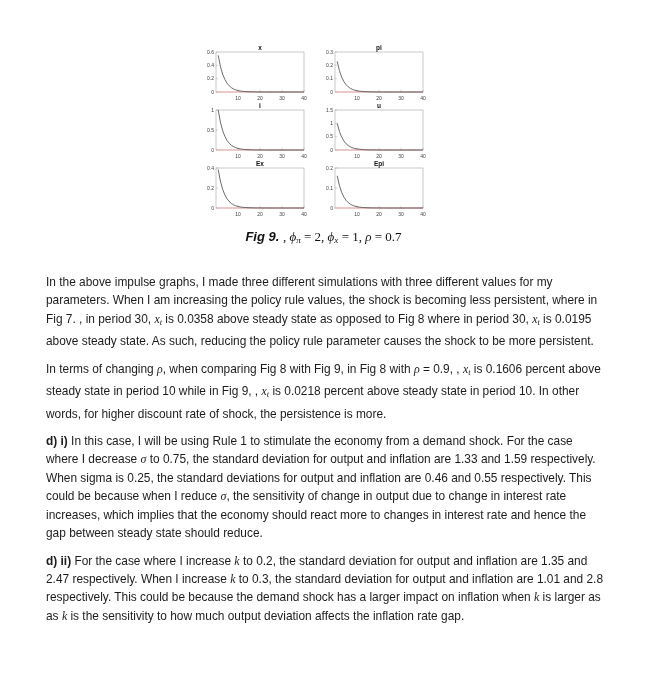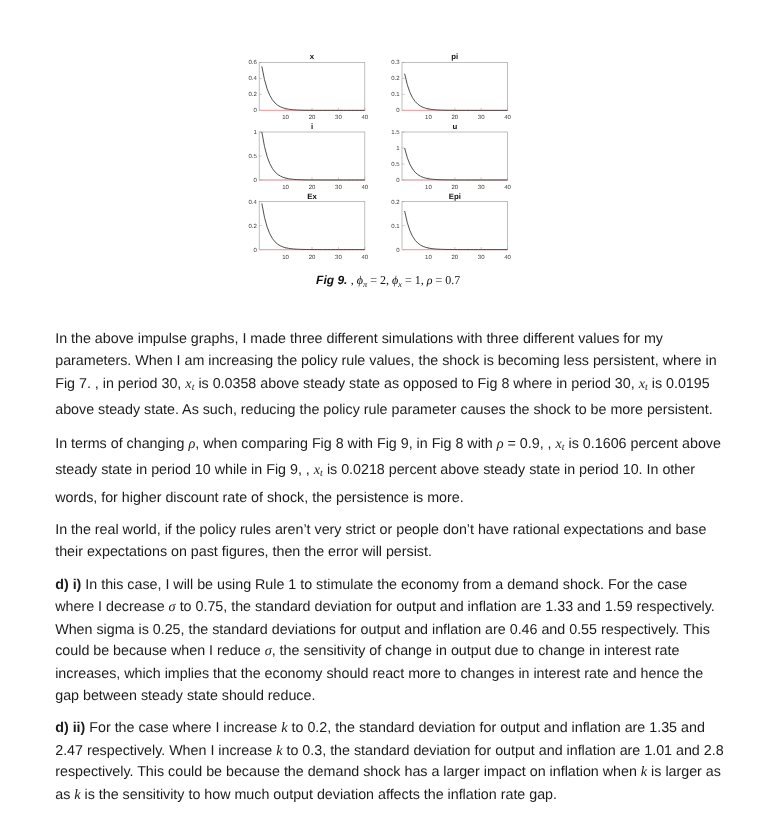--- a/index.html
+++ b/index.html
@@ -12,21 +12,21 @@
   .figure{position:absolute;left:0;top:0;width:647px;height:260px;}
   .subplot{position:absolute;width:106px;height:64px;}
   .pos-0{left:201px;top:42px;}
   .pos-1{left:320px;top:42px;}
   .pos-2{left:201px;top:100px;}
   .pos-3{left:320px;top:100px;}
   .pos-4{left:201px;top:158px;}
   .pos-5{left:320px;top:158px;}
   .caption{
     position:absolute;left:0;top:229px;width:647px;
-    text-align:center;font-size:10px;color:#111;
+    text-align:center;font-size:13px;color:#111;
   }
   .textblock{
     position:absolute;left:46px;top:269px;width:558px;
     font-size:11.9px;line-height:18.4px;text-align:left;
   }
   .textblock p{margin:4px 0 9px 0;}
   .serif{font-family:"Liberation Serif", serif;}
   .sub{font-size:70%;vertical-align:-0.25em;}
   .b{font-weight:bold;}
   .i{font-style:italic;}
@@ -162,16 +162,15 @@
         <line x1="15" y1="50" x2="103" y2="50" stroke="#f0a8a8" stroke-width="0.9"></line>
         <polyline points="17.20,17.80 19.40,27.46 21.60,34.22 23.80,38.96 26.00,42.26 28.20,44.58 30.40,46.22 32.60,47.34 34.80,48.14 37.00,48.70 39.20,49.10 41.40,49.36 43.60,49.56 45.80,49.68 48.00,49.78 50.20,49.84 52.40,49.90 54.60,49.92 56.80,49.94 59.00,49.96 61.20,49.98 63.40,49.98 65.60,49.98 67.80,50.00 70.00,50.00 72.20,50.00 74.40,50.00 76.60,50.00 78.80,50.00 81.00,50.00 83.20,50.00 85.40,50.00 87.60,50.00 89.80,50.00 92.00,50.00 94.20,50.00 96.40,50.00 98.60,50.00 100.80,50.00 103.00,50.00" fill="none" stroke="#3c3c3c" stroke-width="0.75"></polyline>
       </svg></div>
 </div>
 
 <div class="caption"><span class="b i">Fig 9. </span><span class="serif">, </span><span class="i serif">ϕ</span><span class="i serif sub">π</span><span class="serif"> = 2, </span><span class="i serif">ϕ</span><span class="i serif sub">x</span><span class="serif"> = 1, </span><span class="i serif">ρ</span><span class="serif"> = 0.7</span></div>
 
 <div class="textblock">
   <p><span>In the above impulse graphs, I made three different simulations with three different values for my parameters. When I am increasing the policy rule values, the shock is becoming less persistent, where in Fig 7. , in period 30, </span><span class="i serif">x</span><span class="i serif sub">t</span><span> is 0.0358 above steady state as opposed to Fig 8 where in period 30, </span><span class="i serif">x</span><span class="i serif sub">t</span><span> is 0.0195 above steady state. As such, reducing the policy rule parameter causes the shock to be more persistent.</span></p>
   <p><span>In terms of changing </span><span class="i serif">ρ</span><span>, when comparing Fig 8 with Fig 9, in Fig 8 with </span><span class="i serif">ρ</span><span> = 0.9, , </span><span class="i serif">x</span><span class="i serif sub">t</span><span> is 0.1606 percent above steady state in period 10 while in Fig 9, , </span><span class="i serif">x</span><span class="i serif sub">t</span><span> is 0.0218 percent above steady state in period 10. In other words, for higher discount rate of shock, the persistence is more.</span></p>
-  <p><span>In the real world, if the policy rules aren’t very strict or people don’t have rational expectations and base their expectations on past figures, then the error will persist.</span></p>
   <p><span class="b">d) i)</span><span> In this case, I will be using Rule 1 to stimulate the economy from a demand shock. For the case where I decrease </span><span class="i serif">σ</span><span> to 0.75, the standard deviation for output and inflation are 1.33 and 1.59 respectively. When sigma is 0.25, the standard deviations for output and inflation are 0.46 and 0.55 respectively. This could be because when I reduce </span><span class="i serif">σ</span><span>, the sensitivity of change in output due to change in interest rate increases, which implies that the economy should react more to changes in interest rate and hence the gap between steady state should reduce.</span></p>
   <p><span class="b">d) ii)</span><span> For the case where I increase </span><span class="i serif">k</span><span> to 0.2, the standard deviation for output and inflation are 1.35 and 2.47 respectively. When I increase </span><span class="i serif">k</span><span> to 0.3, the standard deviation for output and inflation are 1.01 and 2.8 respectively. This could be because the demand shock has a larger impact on inflation when </span><span class="i serif">k</span><span> is larger as as </span><span class="i serif">k</span><span> is the sensitivity to how much output deviation affects the inflation rate gap.</span></p>
 </div>
 
 </body></html>

